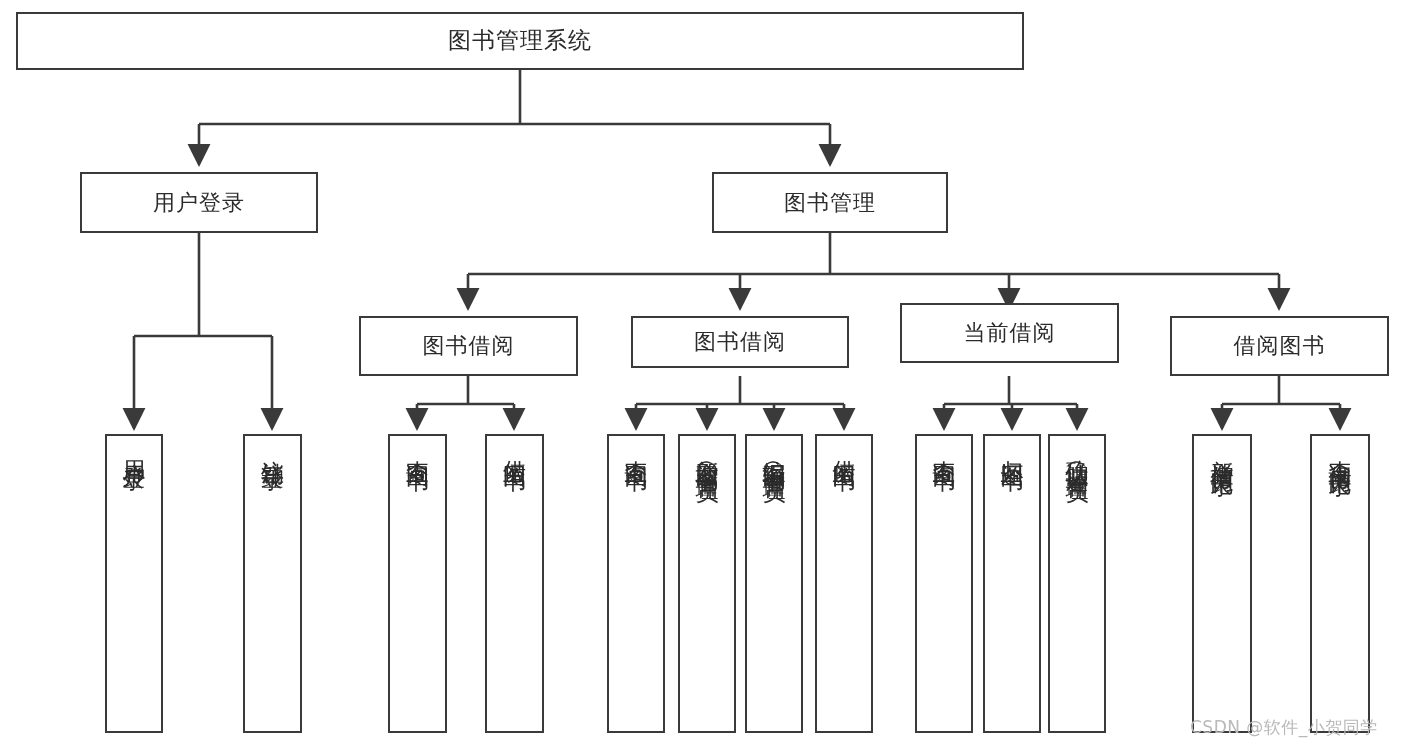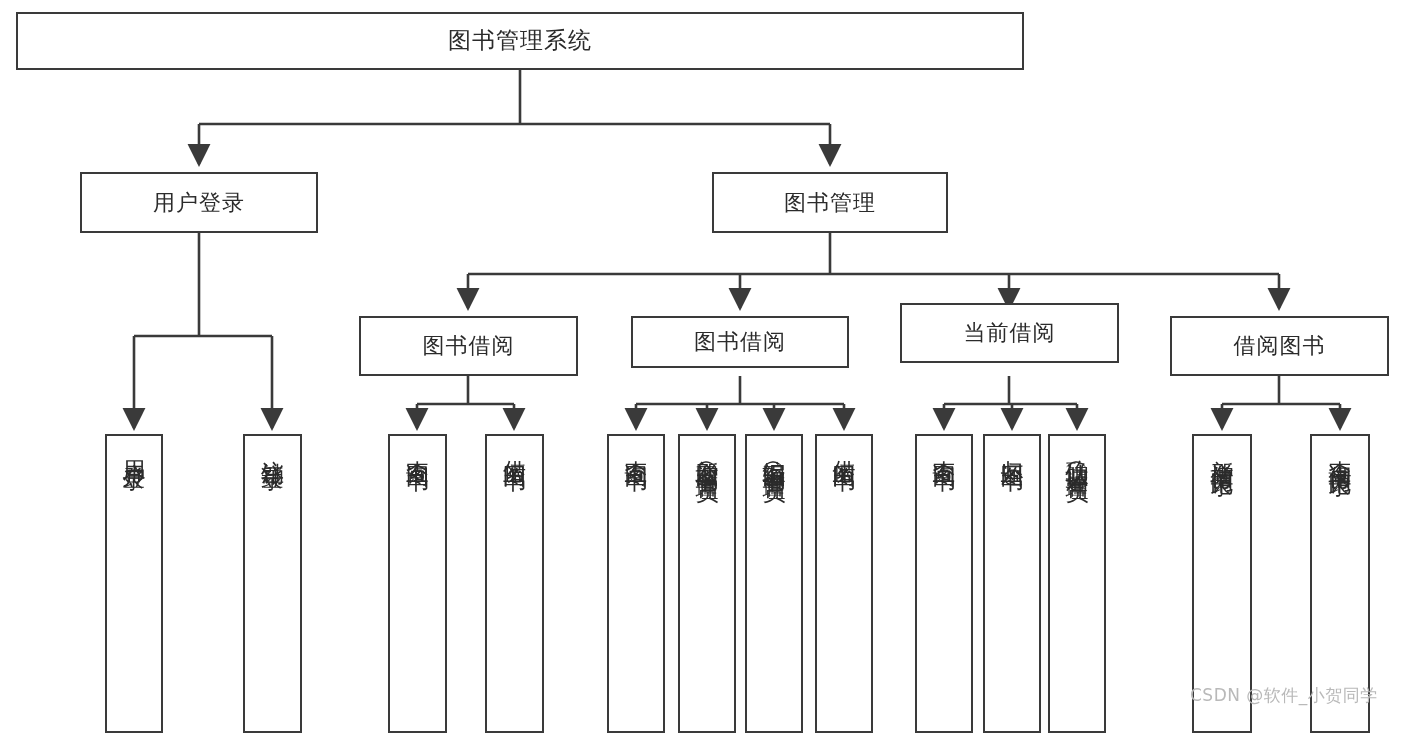--- a/index.html
+++ b/index.html
@@ -185,15 +185,15 @@
     <span class="node-label">确认归还（管理员）</span>
   </div>
 
   <div class="node v-node" style="left:1192px;top:434px;width:60px;height:299px;">
     <span class="node-label">新增借阅记录</span>
   </div>
   <div class="node v-node" style="left:1310px;top:434px;width:60px;height:299px;">
     <span class="node-label">查询借阅记录</span>
   </div>
 
-  <div class="watermark" style="left:1190px;top:684px;">CSDN @软件_小贺同学</div>
+  <div class="watermark" style="left:1190px;top:716px;">CSDN @软件_小贺同学</div>
 
 </div>
 
 </body></html>

